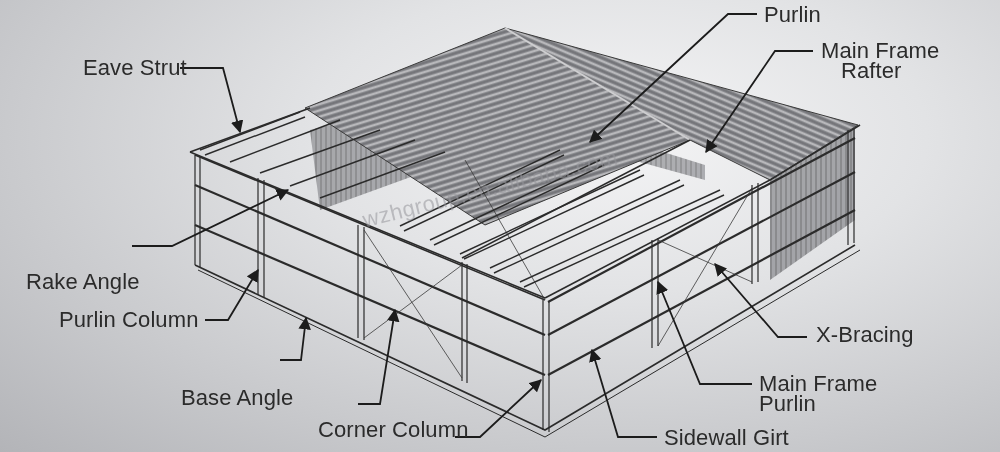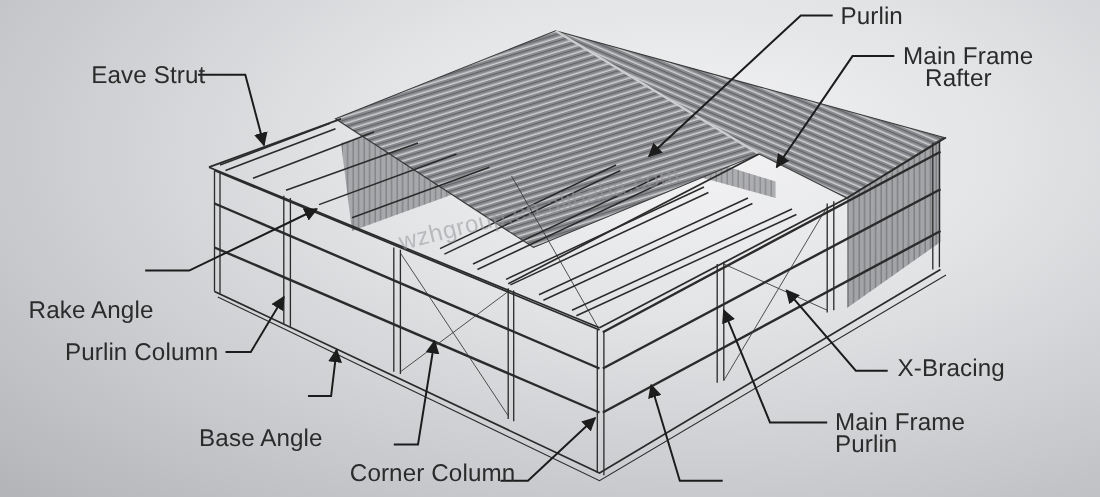--- a/index.html
+++ b/index.html
@@ -165,13 +165,14 @@
   <div class="label" style="left:764px; top:5px;">Purlin</div>
   <div class="label" style="left:821px; top:41px;">Main Frame</div>
   <div class="label" style="left:821px; top:61px;margin-left:20px;">Rafter</div>
   <div class="label" style="left:26px; top:236px;margin-top:36px;">Rake Angle</div>
   <div class="label" style="left:59px; top:310px;">Purlin Column</div>
   <div class="label" style="left:181px; top:350px;margin-top:38px;">Base Angle</div>
   <div class="label" style="left:318px; top:420px;">Corner Column</div>
   <div class="label" style="left:816px; top:325px;">X-Bracing</div>
   <div class="label" style="left:759px; top:374px;">Main Frame</div>
   <div class="label" style="left:759px; top:394px;">Purlin</div>
+  <div class="label" style="left:664px; top:428px;">Sidewall Girt</div>
 </div>
 
 </body></html>

